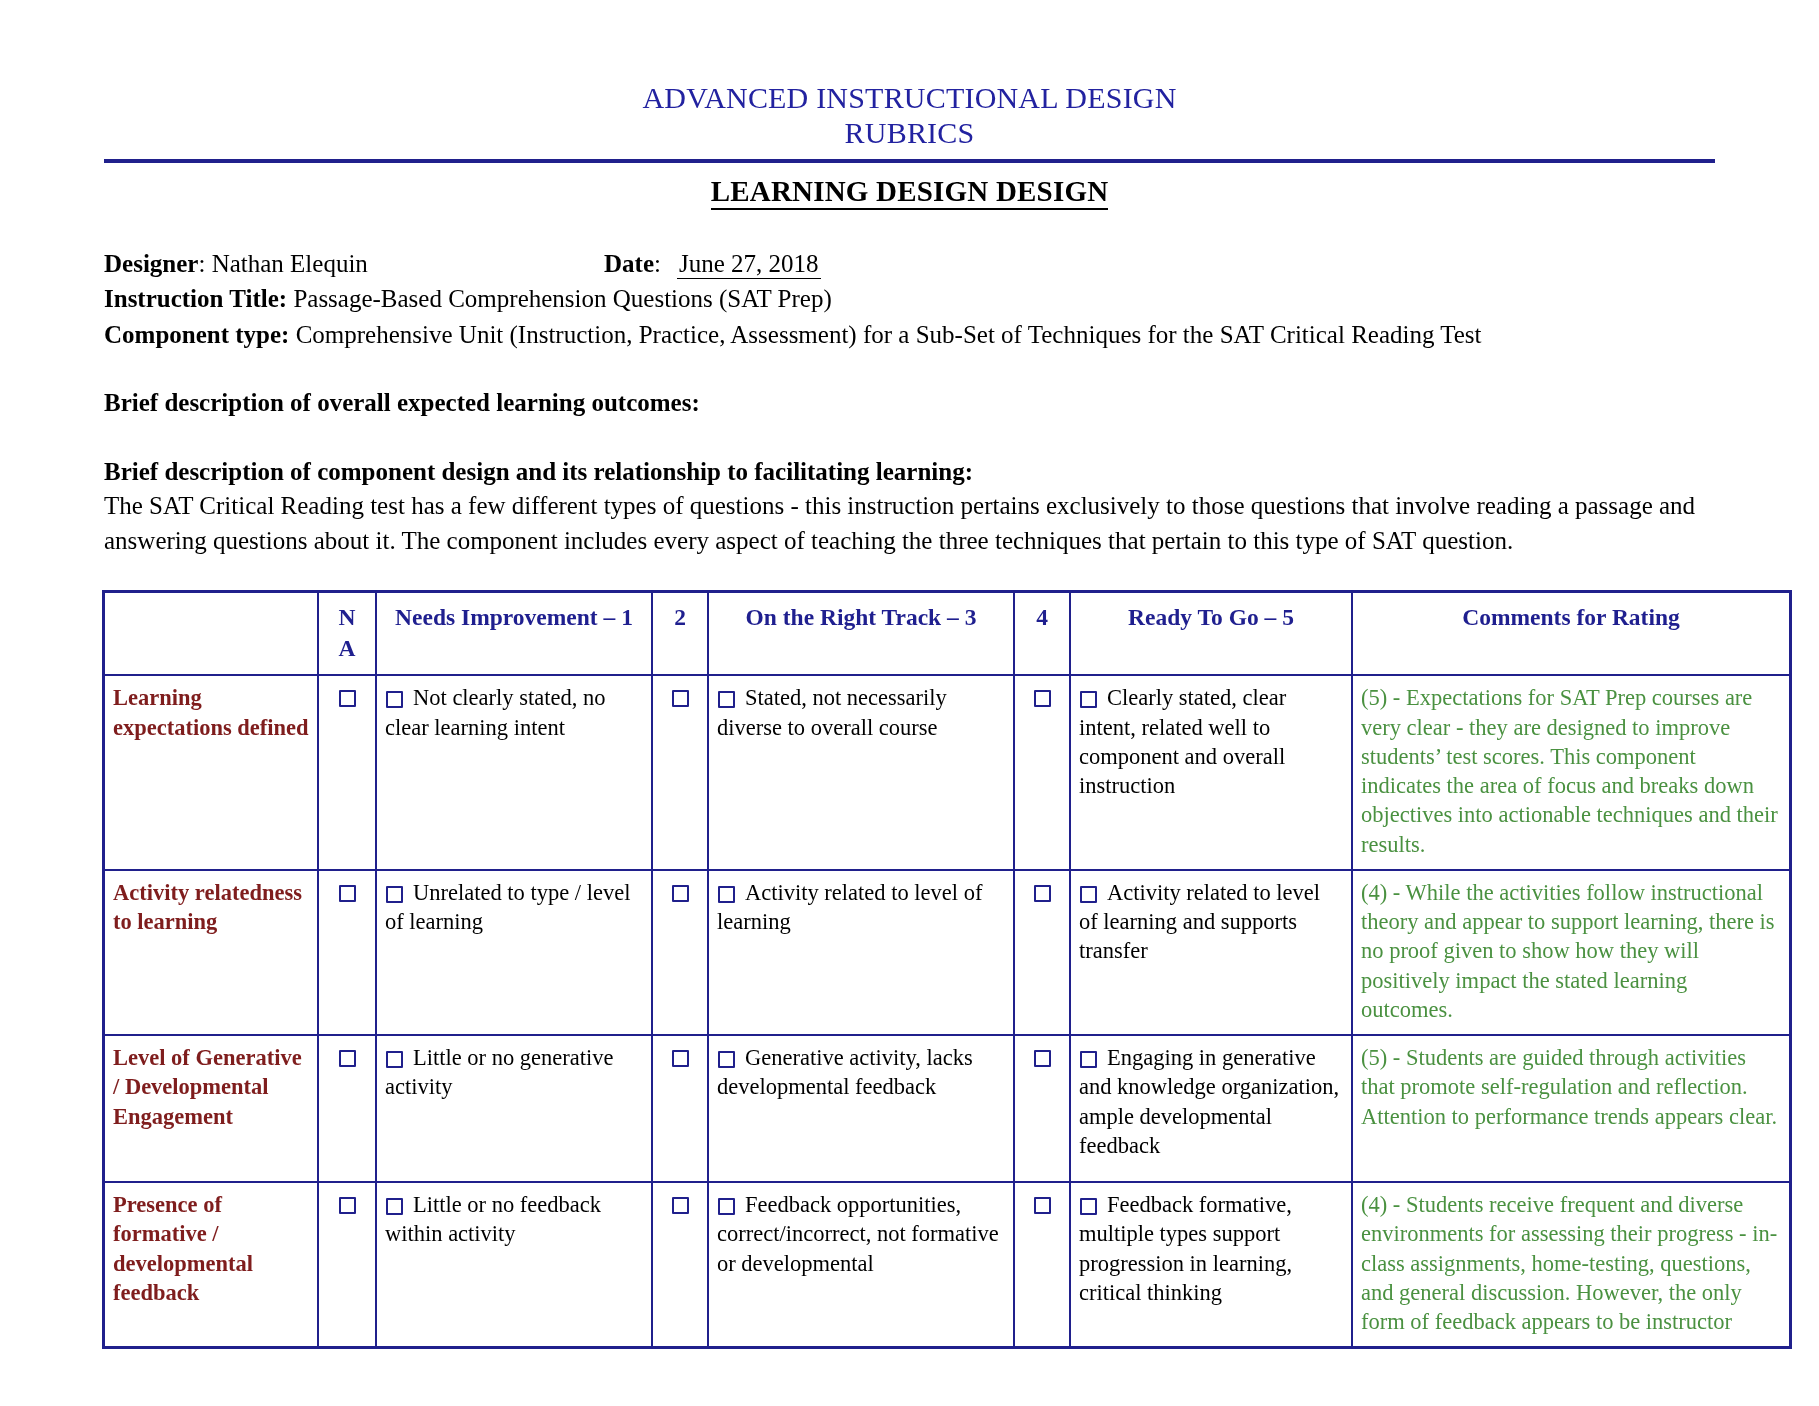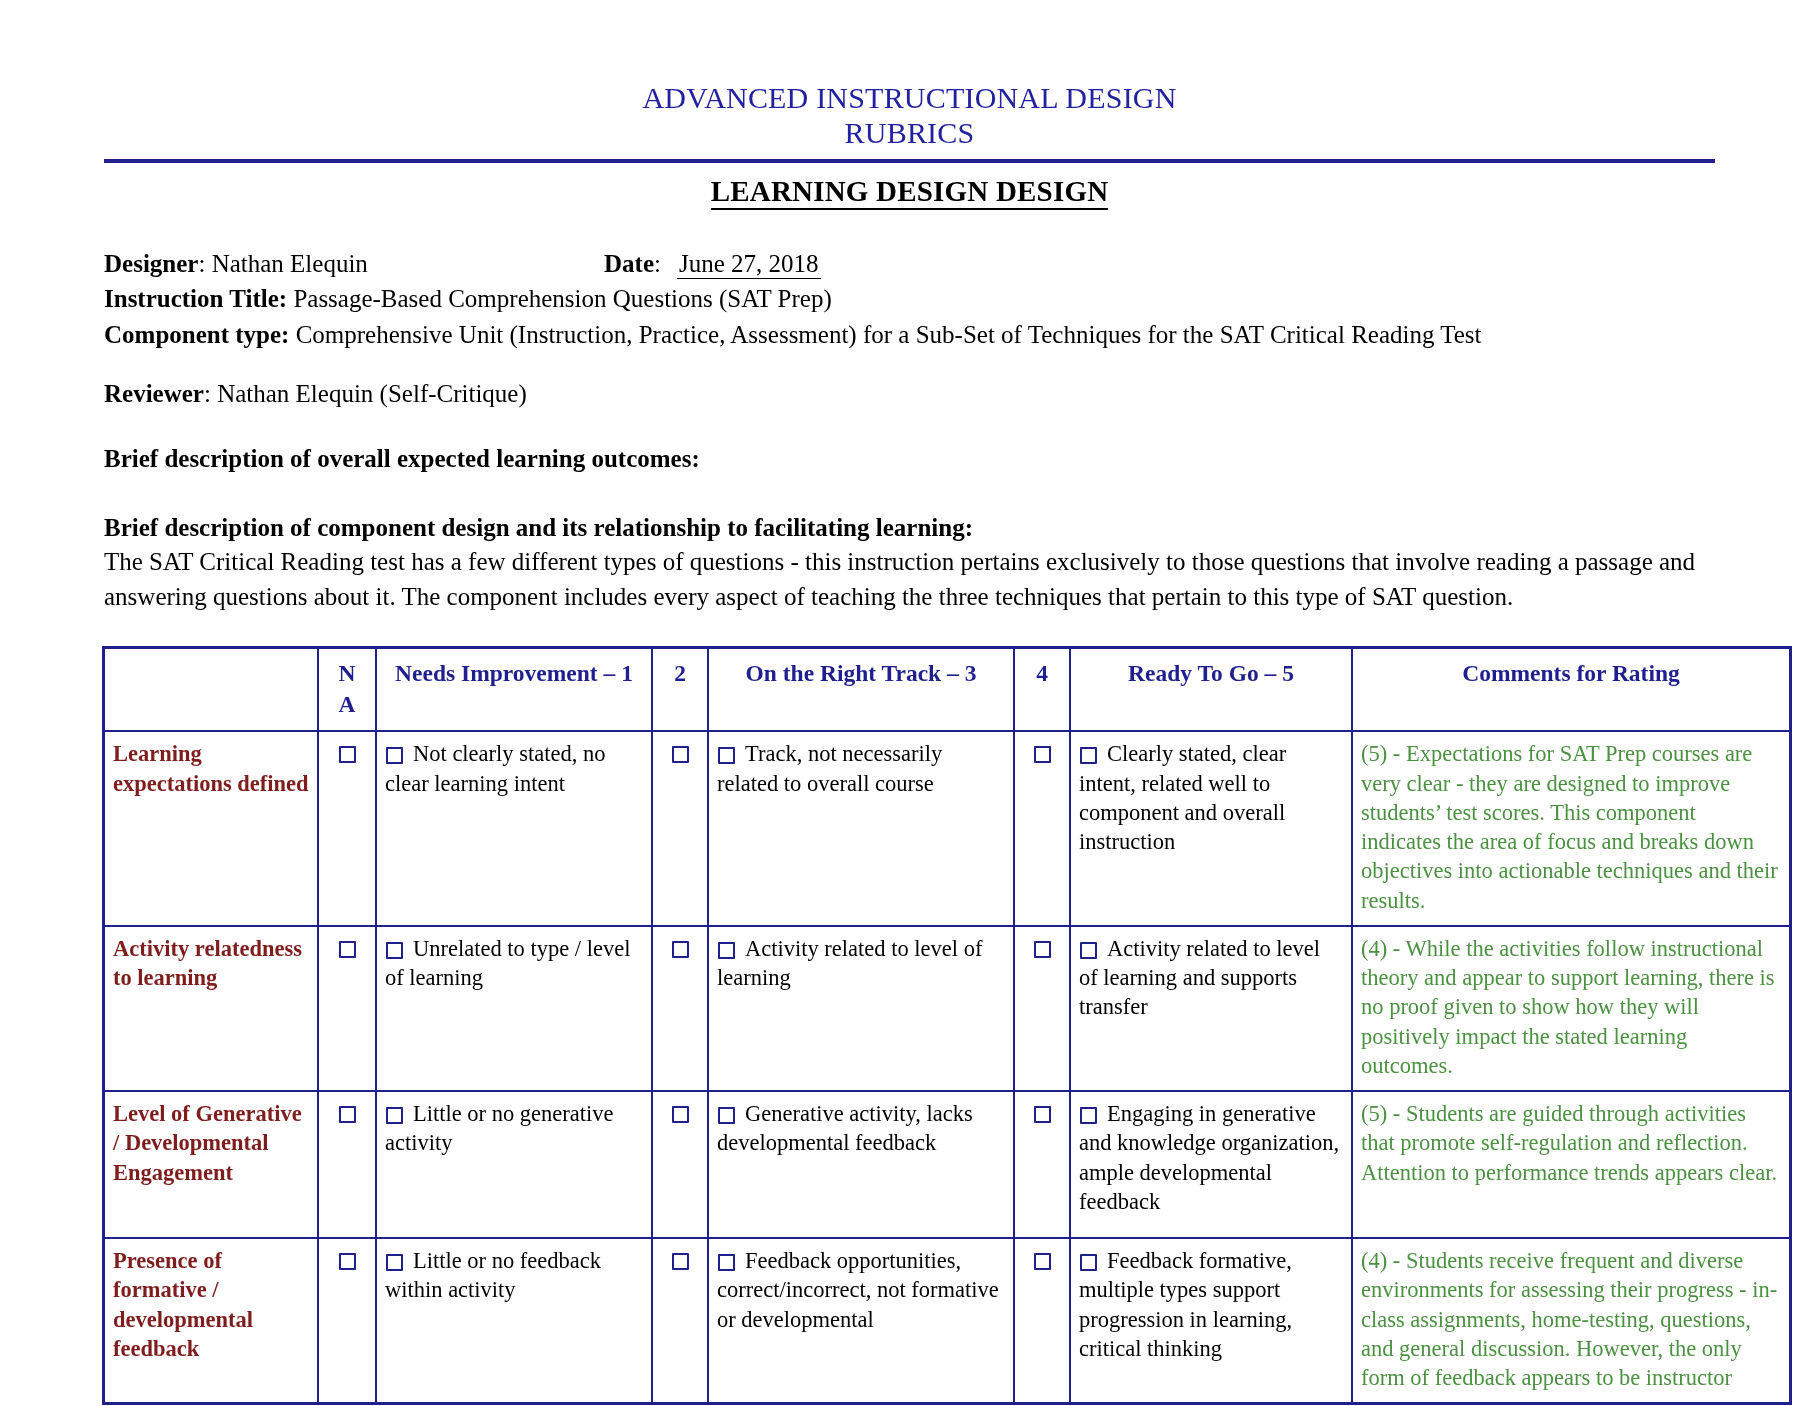--- a/index.html
+++ b/index.html
@@ -184,21 +184,20 @@
   <div class="header-rule"></div>
 
   <div class="rubric-title"><span>LEARNING DESIGN DESIGN</span></div>
 
   <div class="meta">
     <span class="row1"><b>Designer</b><span>: </span><span>Nathan Elequin</span><span class="date-group"><b>Date</b><span>:</span><span class="date-value">June 27, 2018</span></span></span>
     <span class="line"><b>Instruction Title:</b><span> Passage-Based Comprehension Questions (SAT Prep)</span></span>
     <span class="line"><b>Component type:</b><span> Comprehensive Unit (Instruction, Practice, Assessment) for a Sub-Set of Techniques for the SAT Critical Reading Test</span></span>
   </div>
 
-  <div class="reviewer-line"><b>Reviewer</b><span>: </span><span>Nathan Elequin (Self-Critique)</span></div>
 
   <div class="section">
     <span class="sec-head">Brief description of overall expected learning outcomes:</span>
   </div>
 
   <div class="section">
     <span class="sec-head">Brief description of component design and its relationship to facilitating learning:</span>
     <span class="sec-body">The SAT Critical Reading test has a few different types of questions - this instruction pertains exclusively to those questions that involve reading a passage and answering questions about it. The component includes every aspect of teaching the three techniques that pertain to this type of SAT question.</span>
   </div>
 
@@ -219,21 +218,21 @@
           <th class="col-comments">Comments for Rating</th>
         </tr>
       </thead>
       <tbody>
 
         <tr class="row-tall">
           <td class="criterion">Learning expectations defined</td>
           <td class="chk"><span class="box"></span></td>
           <td><span class="opt"><span class="box"></span><span>Not clearly stated, no clear learning intent</span></span></td>
           <td class="chk"><span class="box"></span></td>
-          <td><span class="opt"><span class="box"></span><span>Track, not necessarily related to overall course</span></span></td>
+          <td><span class="opt"><span class="box"></span><span>Stated, not necessarily diverse to overall course</span></span></td>
           <td class="chk"><span class="box"></span></td>
           <td><span class="opt"><span class="box"></span><span>Clearly stated, clear intent, related well to component and overall instruction</span></span></td>
           <td class="comment">(5) - Expectations for SAT Prep courses are very clear - they are designed to improve students’ test scores. This component indicates the area of focus and breaks down objectives into actionable techniques and their results.</td>
         </tr>
 
         <tr class="row-tall">
           <td class="criterion">Activity relatedness to learning</td>
           <td class="chk"><span class="box"></span></td>
           <td><span class="opt"><span class="box"></span><span>Unrelated to type / level of learning</span></span></td>
           <td class="chk"><span class="box"></span></td>

